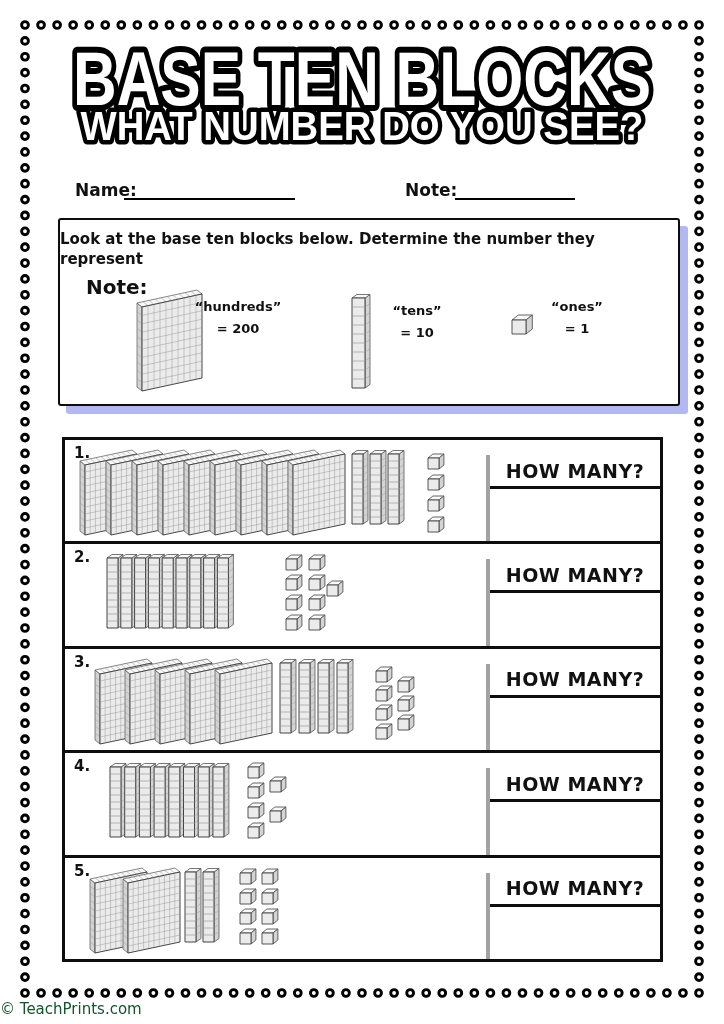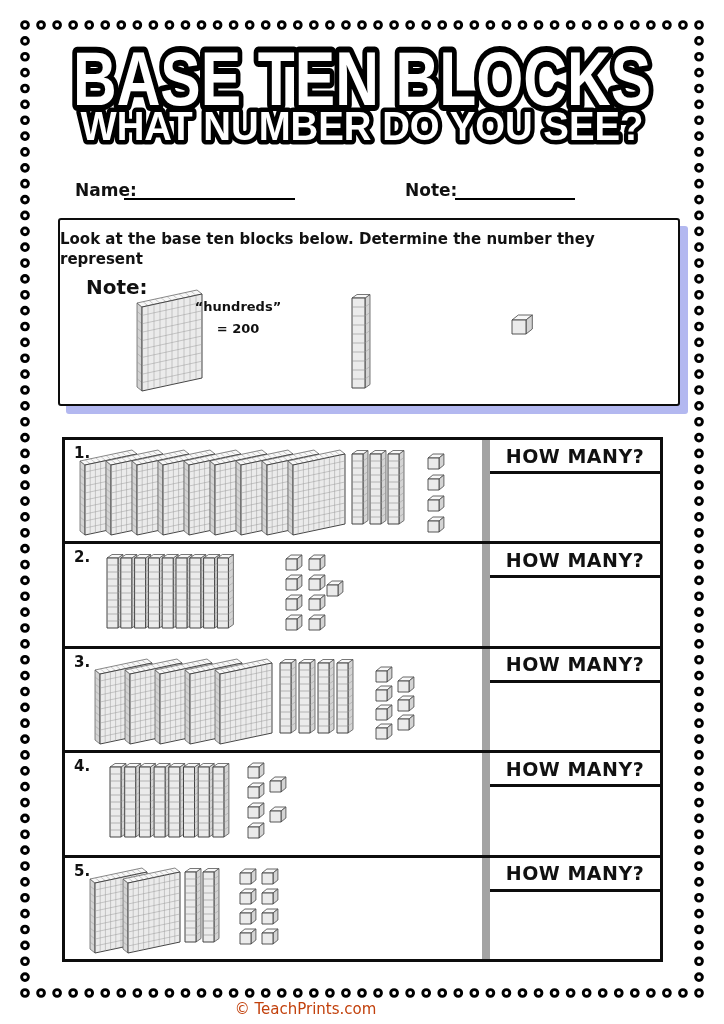--- a/index.html
+++ b/index.html
@@ -23,27 +23,27 @@
   .note-label{position:absolute;left:26px;top:55px;font-size:20px;font-weight:bold;}
   .legend-label{position:absolute;text-align:center;font-size:13px;font-weight:bold;line-height:22px;}
   .legend-svg{position:absolute;left:0;top:0;overflow:visible;}
   
   .table{position:absolute;left:62px;top:437px;width:601px;height:525px;border:3px solid #0d0d0d;
          box-sizing:border-box;display:flex;flex-direction:column;}
   .prow{position:relative;flex:1;border-bottom:3px solid #0d0d0d;}
   .prow:last-child{border-bottom:none;}
   .row-num{position:absolute;left:9px;top:4px;font-size:15px;font-weight:bold;}
   .blocks-svg{position:absolute;left:0;top:0;overflow:visible;}
-  .how-col{position:absolute;right:0;top:0;bottom:0;width:170px;border-left:8px solid #a3a3a3;
+  .how-col{position:absolute;right:0;top:15px;bottom:0;width:170px;border-left:4px solid #a3a3a3;
            display:flex;flex-direction:column;}
   .how-header{height:31px;border-bottom:3px solid #0d0d0d;display:flex;align-items:center;
               justify-content:center;font-size:19px;font-weight:bold;letter-spacing:.5px;}
   .answer-box{flex:1;background:#fff;}
   
-  .footer{position:absolute;left:0;top:1000px;width:611px;text-align:center;font-size:15px;color:#c2410c;}
+  .footer{position:absolute;left:0;top:1000px;width:611px;text-align:left;font-size:15px;color:#14532d;}
 </style>
 </head>
 <body>
 
 <div class="page">
 
   <svg id="dots-svg" width="724" height="1024">
       <circle cx="25" cy="25" r="3.4" fill="#fff" stroke="#000" stroke-width="2.9"></circle>
       <circle cx="41.04761904761905" cy="25" r="3.4" fill="#fff" stroke="#000" stroke-width="2.9"></circle>
       <circle cx="57.095238095238095" cy="25" r="3.4" fill="#fff" stroke="#000" stroke-width="2.9"></circle>
@@ -328,20 +328,28 @@
         <line x1="305" y1="150" x2="310" y2="146.5" stroke="#9a9a9a" stroke-width="0.5"></line>
         <line x1="292" y1="159" x2="305" y2="159" stroke="#8d8d8d" stroke-width="0.6"></line>
         <line x1="305" y1="159" x2="310" y2="155.5" stroke="#9a9a9a" stroke-width="0.5"></line>
         <polygon points="452.0,100.0 458.3,95.0 472.3,95.0 466.0,100.0" fill="#f8f8f8" stroke="#555" stroke-width="0.9" stroke-linejoin="round"></polygon>
         <polygon points="466.0,100.0 472.3,95.0 472.3,109.0 466.0,114.0" fill="#d4d4d4" stroke="#555" stroke-width="0.9" stroke-linejoin="round"></polygon>
         <polygon points="452.0,100.0 466.0,100.0 466.0,114.0 452.0,114.0" fill="#ebebeb" stroke="#444" stroke-width="0.9" stroke-linejoin="round"></polygon>
       </svg>
     <div class="legend-label" style="left:128px;top:76px;width:100px">
       <div>“hundreds”</div>
       <div>= 200</div>
+    </div>
+    <div class="legend-label" style="left:317px;top:80px;width:80px">
+      <div>“tens”</div>
+      <div>= 10</div>
+    </div>
+    <div class="legend-label" style="left:477px;top:76px;width:80px">
+      <div>“ones”</div>
+      <div>= 1</div>
     </div>
   </div>
 
   <div class="table">
 
     <div class="prow">
       <span class="row-num">1.</span>
       <svg class="blocks-svg" width="425" height="101">
           <polygon points="20.0,25.0 15.0,21.0 15.0,91.0 20.0,95.0" fill="#d4d4d4" stroke="#555" stroke-width="0.7" stroke-linejoin="round"></polygon>
           <line x1="20" y1="32" x2="15" y2="28" stroke="#999" stroke-width="0.5"></line>

